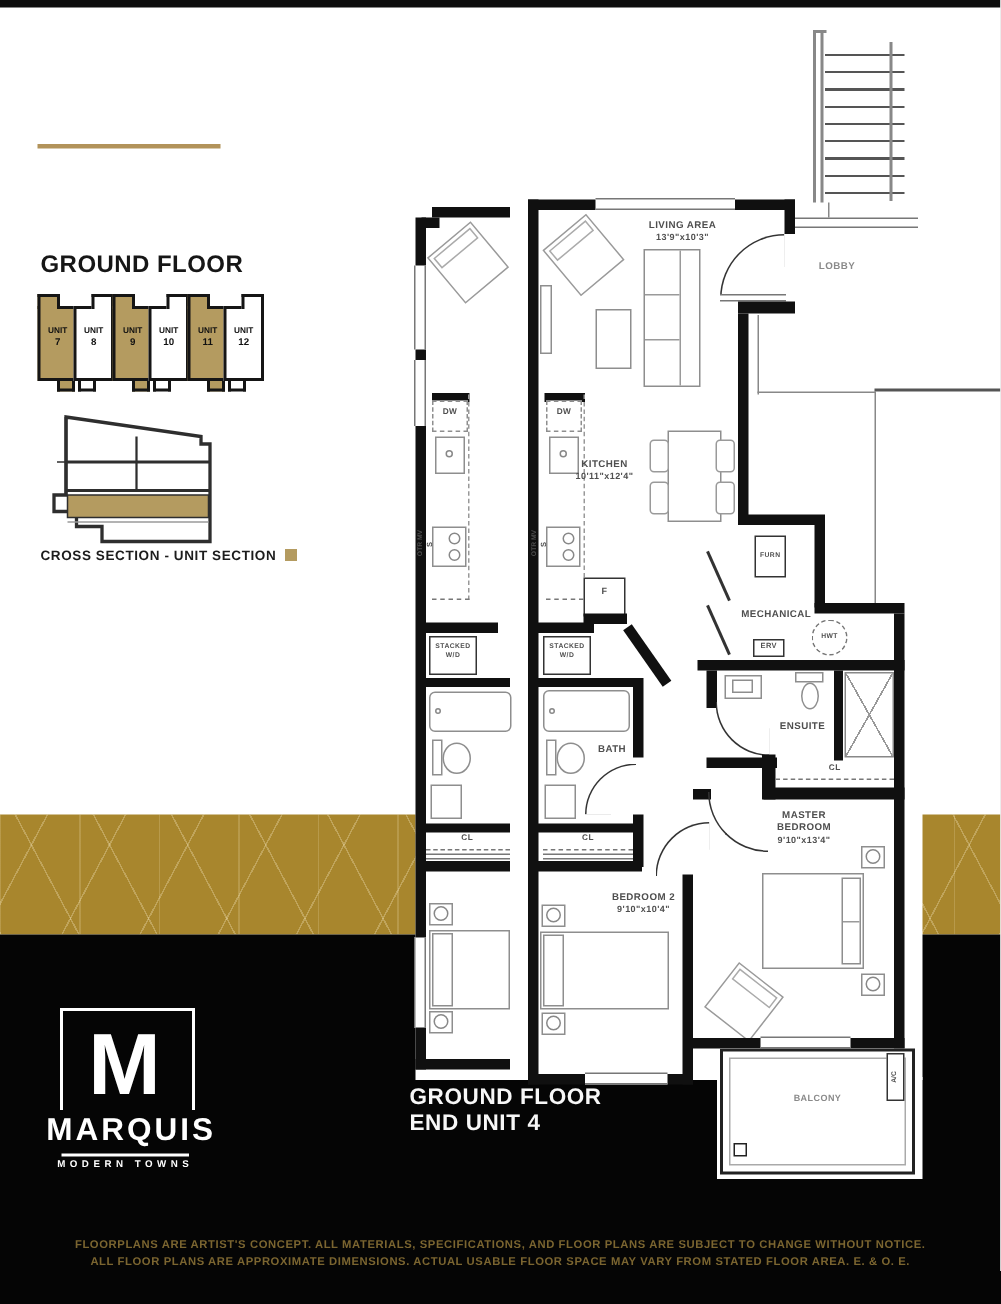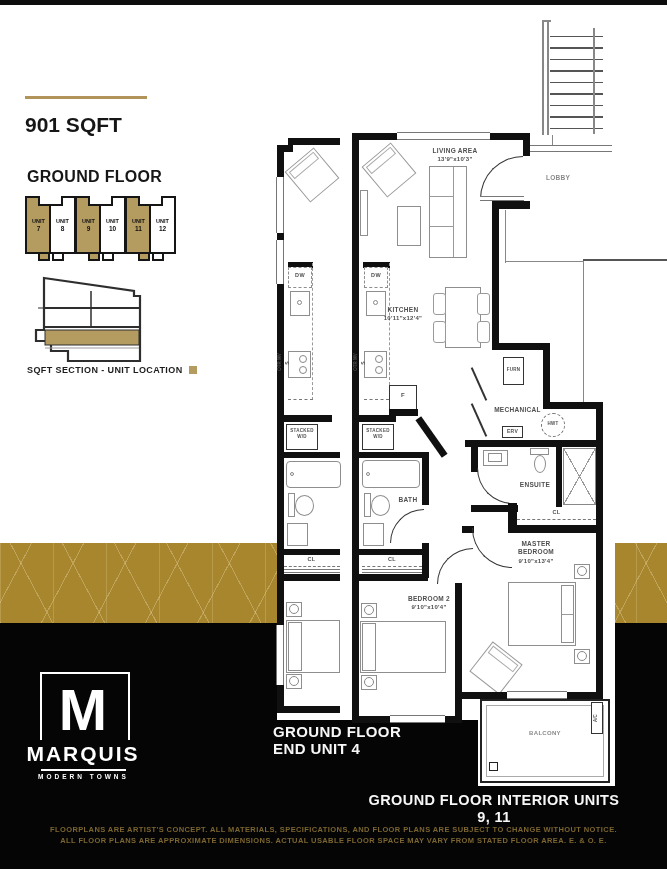--- a/index.html
+++ b/index.html
@@ -56,38 +56,37 @@
   .rot{transform-origin:center center;}
   .vtext{position:absolute;font-weight:700;color:#4f4f4f;text-align:center;white-space:nowrap;transform:rotate(-90deg);transform-origin:center center;}
   
   .treads{position:absolute;left:550px;top:36px;width:53px;height:97px;
      background:repeating-linear-gradient(to bottom, #555 0 1.5px, transparent 1.5px 11.5px);}
   
   .cap{position:absolute;color:#f7f7f7;font-weight:700;font-size:15px;line-height:17px;letter-spacing:.4px;}
   
   .logo-square{position:absolute;left:40px;top:672px;width:86px;height:74px;border:2.5px solid #fff;}
   .logo-m{position:absolute;left:40px;top:676px;width:86px;height:68px;color:#fff;font-size:58px;font-weight:700;text-align:center;line-height:68px;}
-  .logo-name{position:absolute;left:22px;top:740px;width:122px;text-align:center;font-size:21px;font-weight:700;color:#fff;letter-spacing:2px;background:#050505;padding:2px 0;}
+  .logo-name{position:absolute;left:22px;top:740px;width:122px;text-align:right;font-size:21px;font-weight:700;color:#fff;letter-spacing:2px;background:#050505;padding:2px 0;}
   .logo-rule{position:absolute;left:41px;top:769px;width:85px;height:2px;background:#fff;}
   .logo-tag{position:absolute;left:38px;top:773px;width:91px;text-align:center;font-size:6.5px;font-weight:700;color:#fff;letter-spacing:3px;}
   .disc{position:absolute;left:0;width:667px;text-align:center;color:#7b6530;font-size:7.5px;font-weight:700;letter-spacing:.4px;}
 </style>
 </head>
 <body>
 
 <div class="page">
 
   <div class="topbar"></div>
   <div class="goldband"></div>
   <div class="blackband"></div>
   <div class="planbox"></div>
   <div class="balconybox"></div>
 
   <div class="divider"></div>
-  <div class="sqft">901 SQFT</div>
   <div class="gfhead">GROUND FLOOR</div>
 
   <div class="ukrow">
     <div class="uk gold" style="left:0px">
       <div class="roof roofL"></div>
       <div class="tab tabR"></div>
       <div class="ut"><span>UNIT</span><span class="un">7</span></div>
     </div>
     <div class="uk" style="left:24px">
       <div class="roof roofR"></div>
@@ -120,21 +119,21 @@
     <path d="M16 6 L106 19 L106 24 L112 24 L112 89 L40 89 L40 79 L23 79 L23 69 L8 69 L8 58 L16 58 Z" fill="#ffffff" stroke="#2e2e2e" stroke-width="2.2"></path>
     <line x1="16" y1="6" x2="16" y2="58" stroke="#2e2e2e" stroke-width="2"></line>
     <line x1="16" y1="36" x2="112" y2="36" stroke="#2e2e2e" stroke-width="2"></line>
     <line x1="10" y1="36" x2="16" y2="36" stroke="#2e2e2e" stroke-width="1"></line>
     <line x1="63" y1="19" x2="63" y2="55" stroke="#2e2e2e" stroke-width="1.5"></line>
     <line x1="16" y1="55" x2="112" y2="55" stroke="#2e2e2e" stroke-width="2"></line>
     <rect x="17" y="58" width="94" height="15" fill="#b49b60" stroke="#2e2e2e" stroke-width="1"></rect>
     <line x1="17" y1="76" x2="111" y2="76" stroke="#9a9a9a" stroke-width="1"></line>
   </svg>
   <div class="xslabel">
-    <span>SQFT SECTION - UNIT LOCATION</span>
+    <span>CROSS SECTION - UNIT SECTION</span>
     <span class="xsq"></span>
   </div>
 
   <div class="t" style="left:542px;top:20px;width:9px;height:2px"></div>
   <div class="t" style="left:542px;top:22px;width:2px;height:113px"></div>
   <div class="t" style="left:547px;top:22px;width:2px;height:113px"></div>
   <div class="treads"></div>
   <div class="t" style="left:593px;top:28px;width:2px;height:106px"></div>
   <div class="t" style="left:552px;top:135px;width:1px;height:12px"></div>
   <div class="winh" style="left:530px;top:145px;width:82px;height:7px"></div>
@@ -315,21 +314,20 @@
   <div class="a" style="left:480px;top:699px;width:130px;height:84px;border:2px solid #222;box-sizing:border-box;background:#fff"></div>
   <div class="a" style="left:486px;top:705px;width:118px;height:72px;border:1px solid #aaa;box-sizing:border-box"></div>
   <div class="box" style="left:591px;top:702px;width:12px;height:32px;border-width:1px"></div>
   <div class="vtext" style="left:582px;top:714px;width:30px;height:8px;font-size:4.5px">A/C</div>
   <div class="lb lt" style="left:512px;top:730px;width:66px;font-size:6px">BALCONY</div>
   <div class="a" style="left:489px;top:762px;width:9px;height:9px;border:1.5px solid #222;box-sizing:border-box;background:#fff"></div>
 
   <div class="cap" style="left:273px;top:723px">
     <span>GROUND FLOOR</span><br><span>END UNIT 4</span>
   </div>
-  <div class="cap" style="left:364px;top:792px;width:260px;text-align:center;font-size:14.5px">GROUND FLOOR INTERIOR UNITS 9, 11</div>
 
   <div class="logo-square"></div>
   <div class="logo-m">M</div>
   <div class="logo-name">MARQUIS</div>
   <div class="logo-rule"></div>
   <div class="logo-tag">MODERN TOWNS</div>
 
   <div class="disc" style="top:836px">ALL FLOOR PLANS ARE APPROXIMATE DIMENSIONS. ACTUAL USABLE FLOOR SPACE MAY VARY FROM STATED FLOOR AREA. E. &amp; O. E.</div>
   <div class="disc" style="top:825px">FLOORPLANS ARE ARTIST'S CONCEPT. ALL MATERIALS, SPECIFICATIONS, AND FLOOR PLANS ARE SUBJECT TO CHANGE WITHOUT NOTICE.</div>
 

